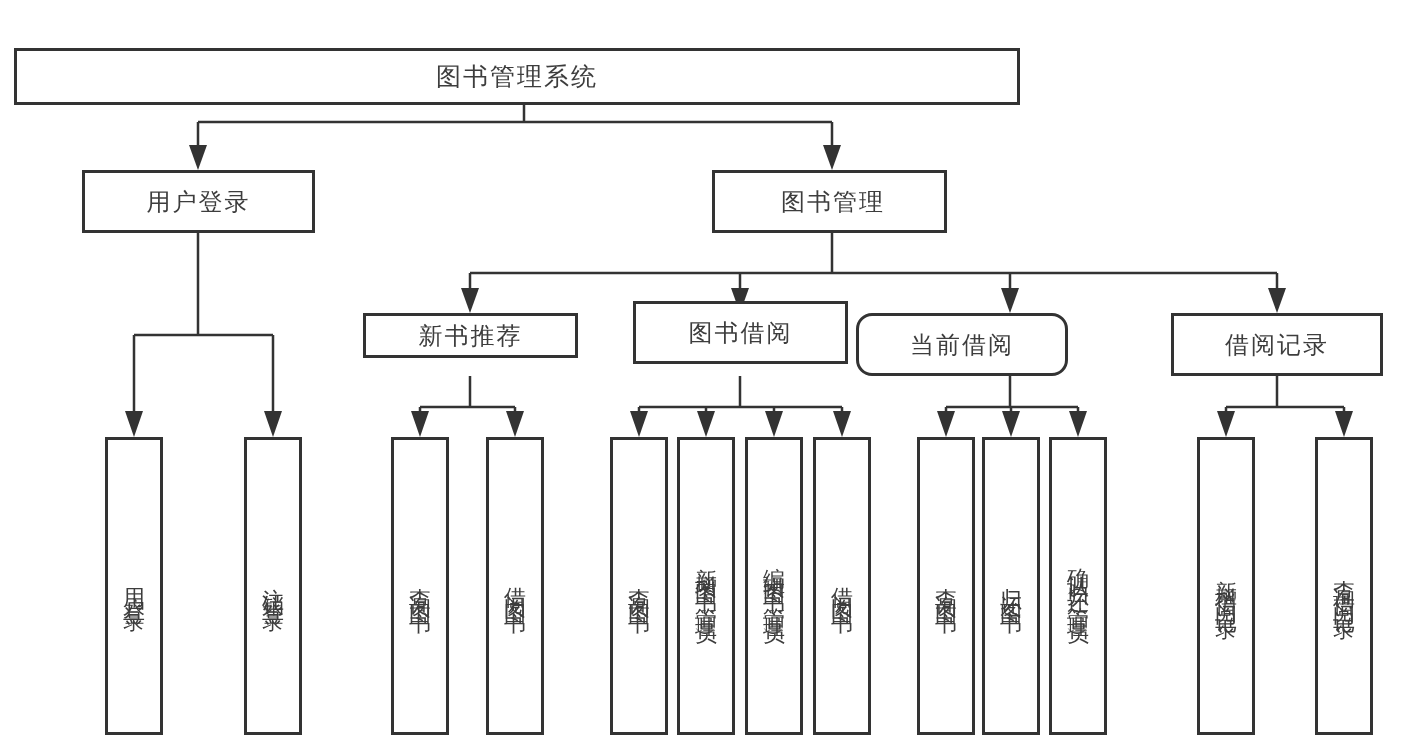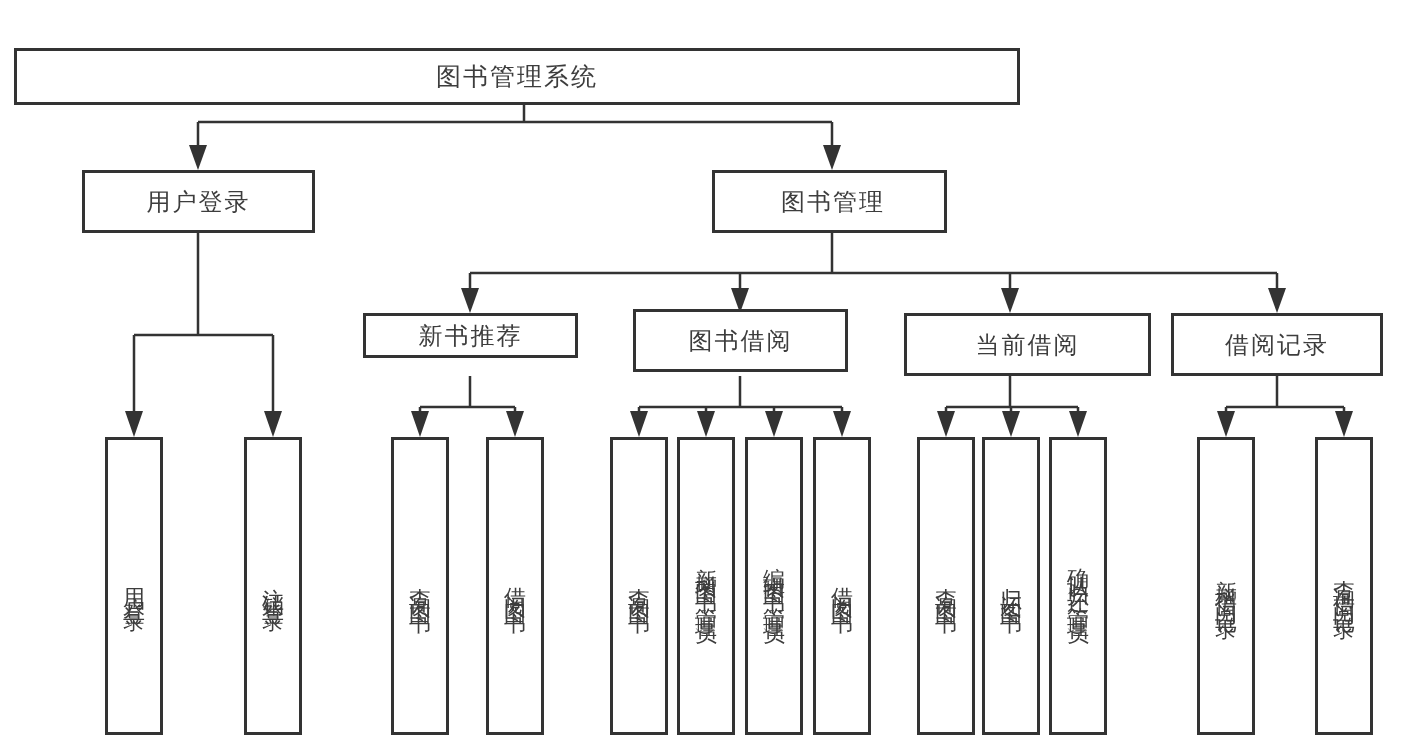--- a/index.html
+++ b/index.html
@@ -95,24 +95,24 @@
   <div class="box" style="left:82px;top:170px;width:233px;height:63px;">
     <span class="hlabel">用户登录</span>
   </div>
   <div class="box" style="left:712px;top:170px;width:235px;height:63px;padding-left:7px;">
     <span class="hlabel">图书管理</span>
   </div>
 
   <div class="box" style="left:363px;top:313px;width:215px;height:45px;">
     <span class="hlabel">新书推荐</span>
   </div>
-  <div class="box" style="left:633px;top:309px;width:215px;height:63px;">
+  <div class="box" style="left:633px;top:301px;width:215px;height:63px;">
     <span class="hlabel">图书借阅</span>
   </div>
-  <div class="box" style="left:904px;top:313px;width:247px;height:63px;">
+  <div class="box" style="left:856px;top:313px;width:212px;height:63px;border-radius:16px;">
     <span class="hlabel">当前借阅</span>
   </div>
   <div class="box" style="left:1171px;top:313px;width:212px;height:63px;">
     <span class="hlabel">借阅记录</span>
   </div>
 
   <div class="box leaf" style="left:105px;top:437px;width:58px;height:298px;">
     <span class="vlabel">用户登录</span>
   </div>
   <div class="box leaf" style="left:244px;top:437px;width:58px;height:298px;">

